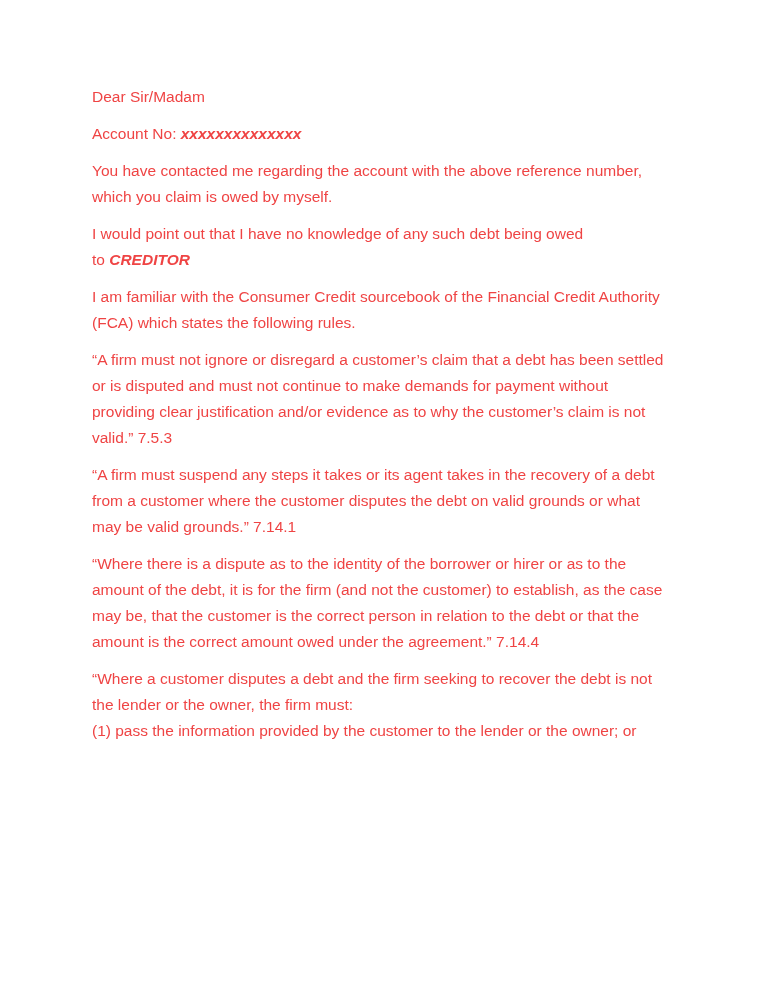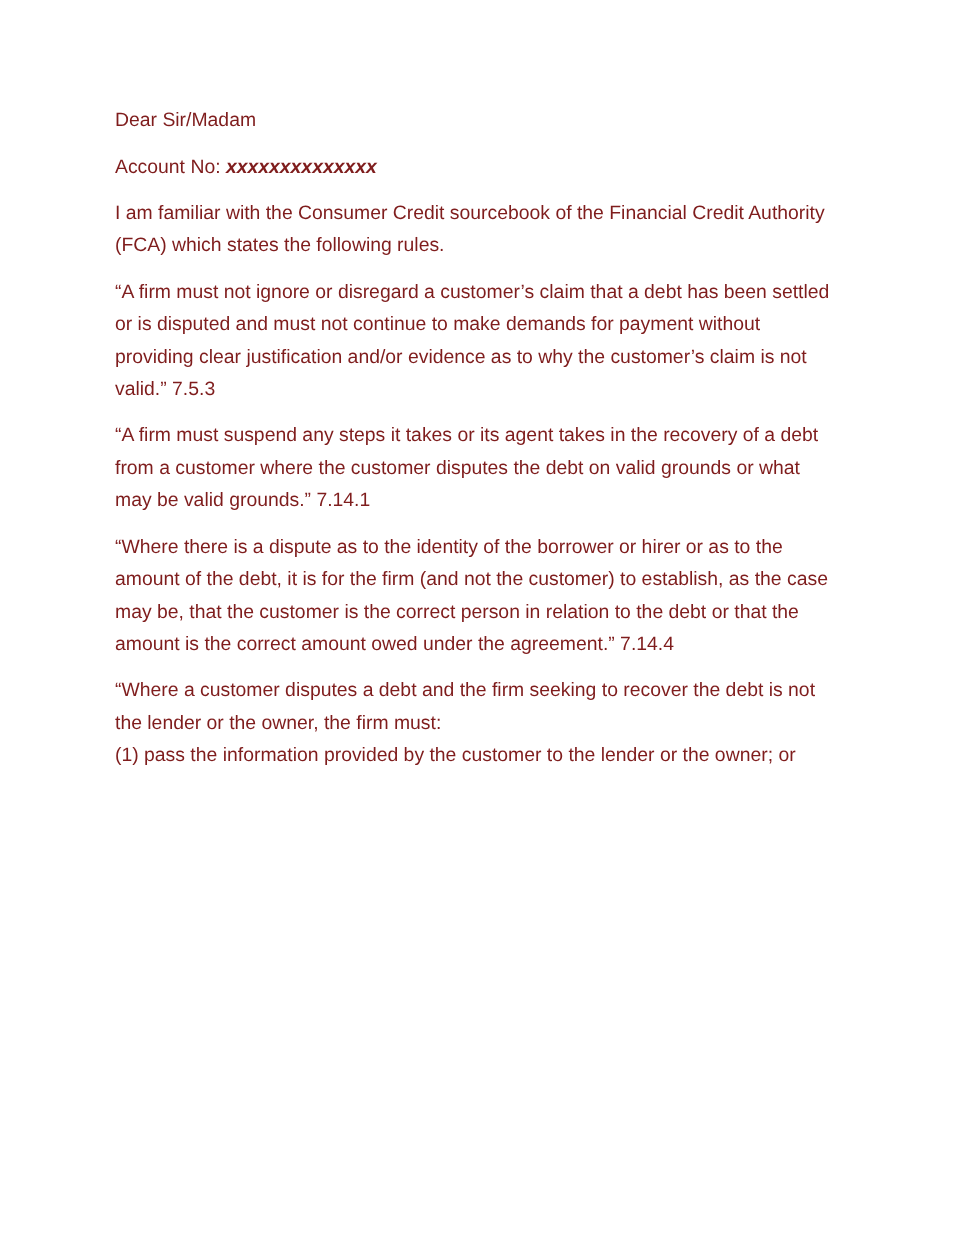--- a/index.html
+++ b/index.html
@@ -9,21 +9,21 @@
   }
   .page {
     width: 768px;
     min-height: 994px;
     background: #ffffff;
     margin: 0 auto;
     padding: 84px 0 40px 92px;
   }
   .doc-body {
     width: 578px;
-    color: #7f1d1d;
+    color: #ef4444;
     font-size: 15.5px;
     line-height: 26px;
   }
   .para {
     margin: 0 0 11px 0;
     white-space: pre-wrap;
     word-wrap: break-word;
   }
   .para:last-child { margin-bottom: 4px; }
   .bi {
@@ -32,20 +32,23 @@
     margin-top: 17px;
   }
 </style>
 </head>
 <body>
 
 <div class="page">
   <div class="doc-body">
       <p class="para"><span>Dear Sir/Madam</span></p>
       <p class="para"><span>Account No: </span><span class="bi">xxxxxxxxxxxxxx</span></p>
+      <p class="para"><span>You have contacted me regarding the account with the above reference number, which you claim is owed by myself.</span></p>
+      <p class="para"><span>I would point out that I have no knowledge of any such debt being owed
+to </span><span class="bi">CREDITOR</span></p>
       <p class="para"><span>I am familiar with the Consumer Credit sourcebook of the Financial Credit Authority (FCA) which states the following rules.</span></p>
       <p class="para"><span>“A firm must not ignore or disregard a customer’s claim that a debt has been settled or is disputed and must not continue to make demands for payment without providing clear justification and/or evidence as to why the customer’s claim is not valid.” 7.5.3</span></p>
       <p class="para"><span>“A firm must suspend any steps it takes or its agent takes in the recovery of a debt from a customer where the customer disputes the debt on valid grounds or what may be valid grounds.” 7.14.1</span></p>
       <p class="para"><span>“Where there is a dispute as to the identity of the borrower or hirer or as to the amount of the debt, it is for the firm (and not the customer) to establish, as the case may be, that the customer is the correct person in relation to the debt or that the amount is the correct amount owed under the agreement.” 7.14.4</span></p>
       <p class="para"><span>“Where a customer disputes a debt and the firm seeking to recover the debt is not the lender or the owner, the firm must:
 (1) pass the information provided by the customer to the lender or the owner; or</span></p>
     </div>
 </div>
 
 </body></html>

